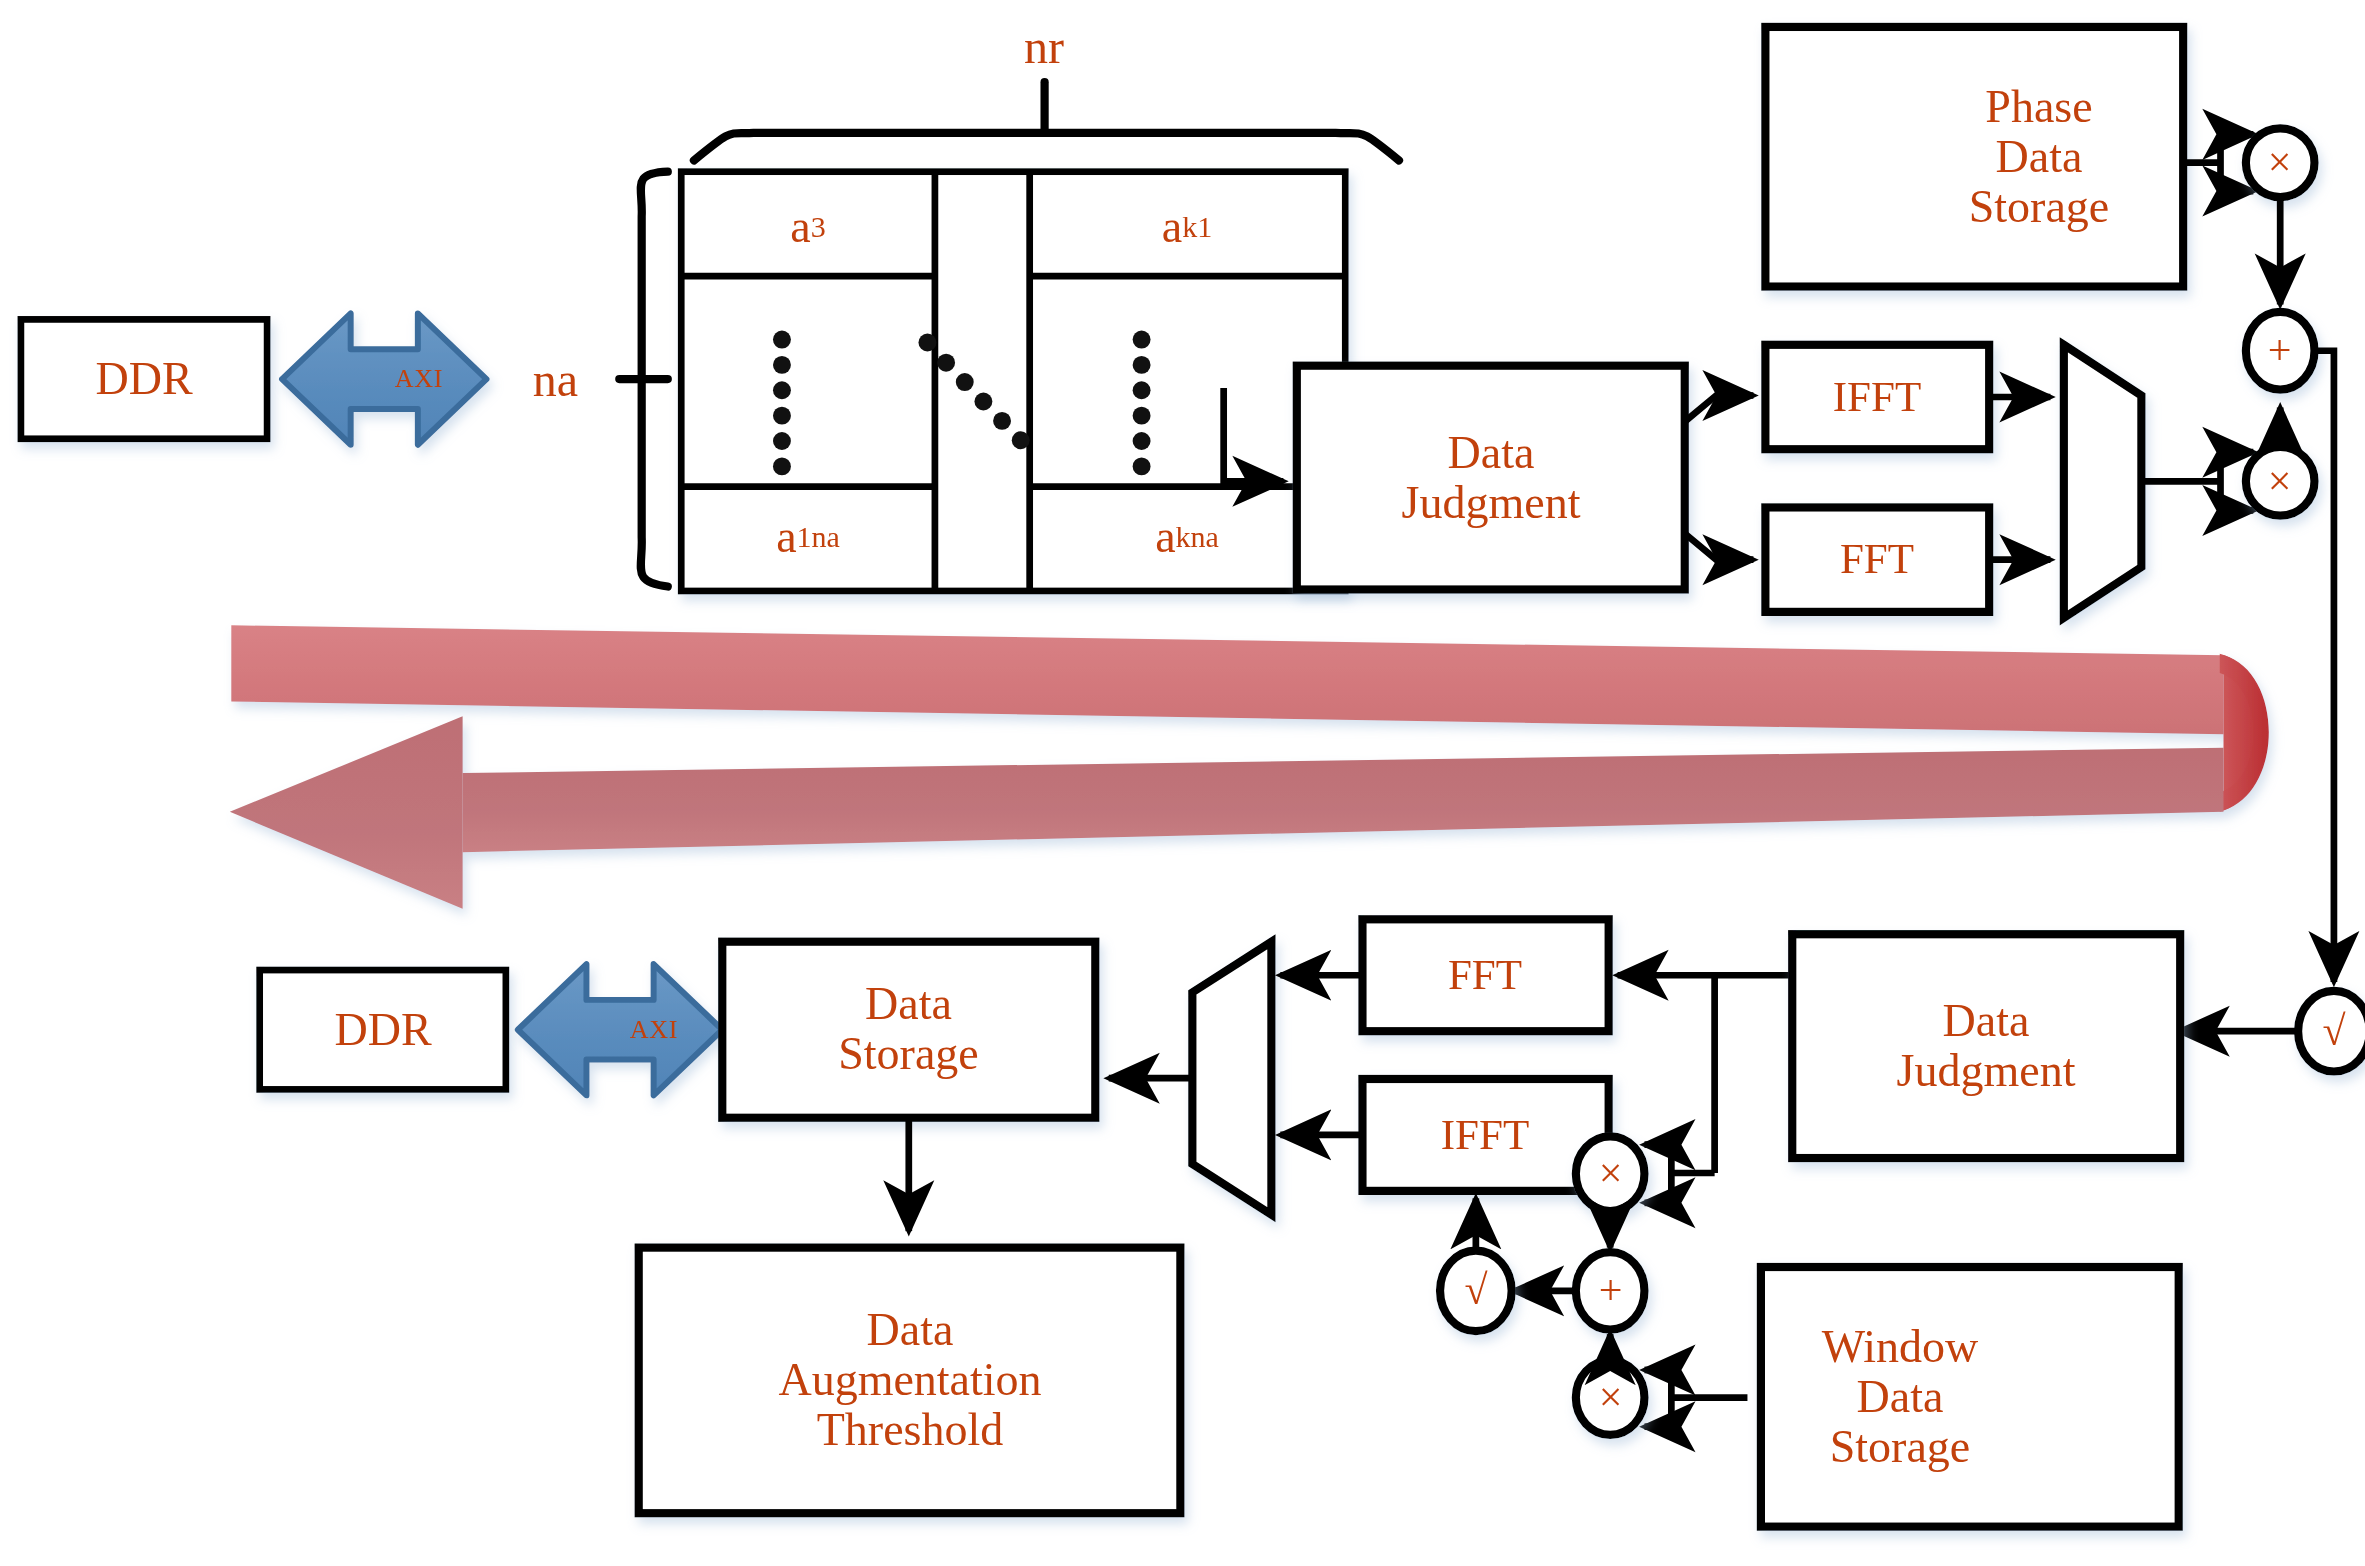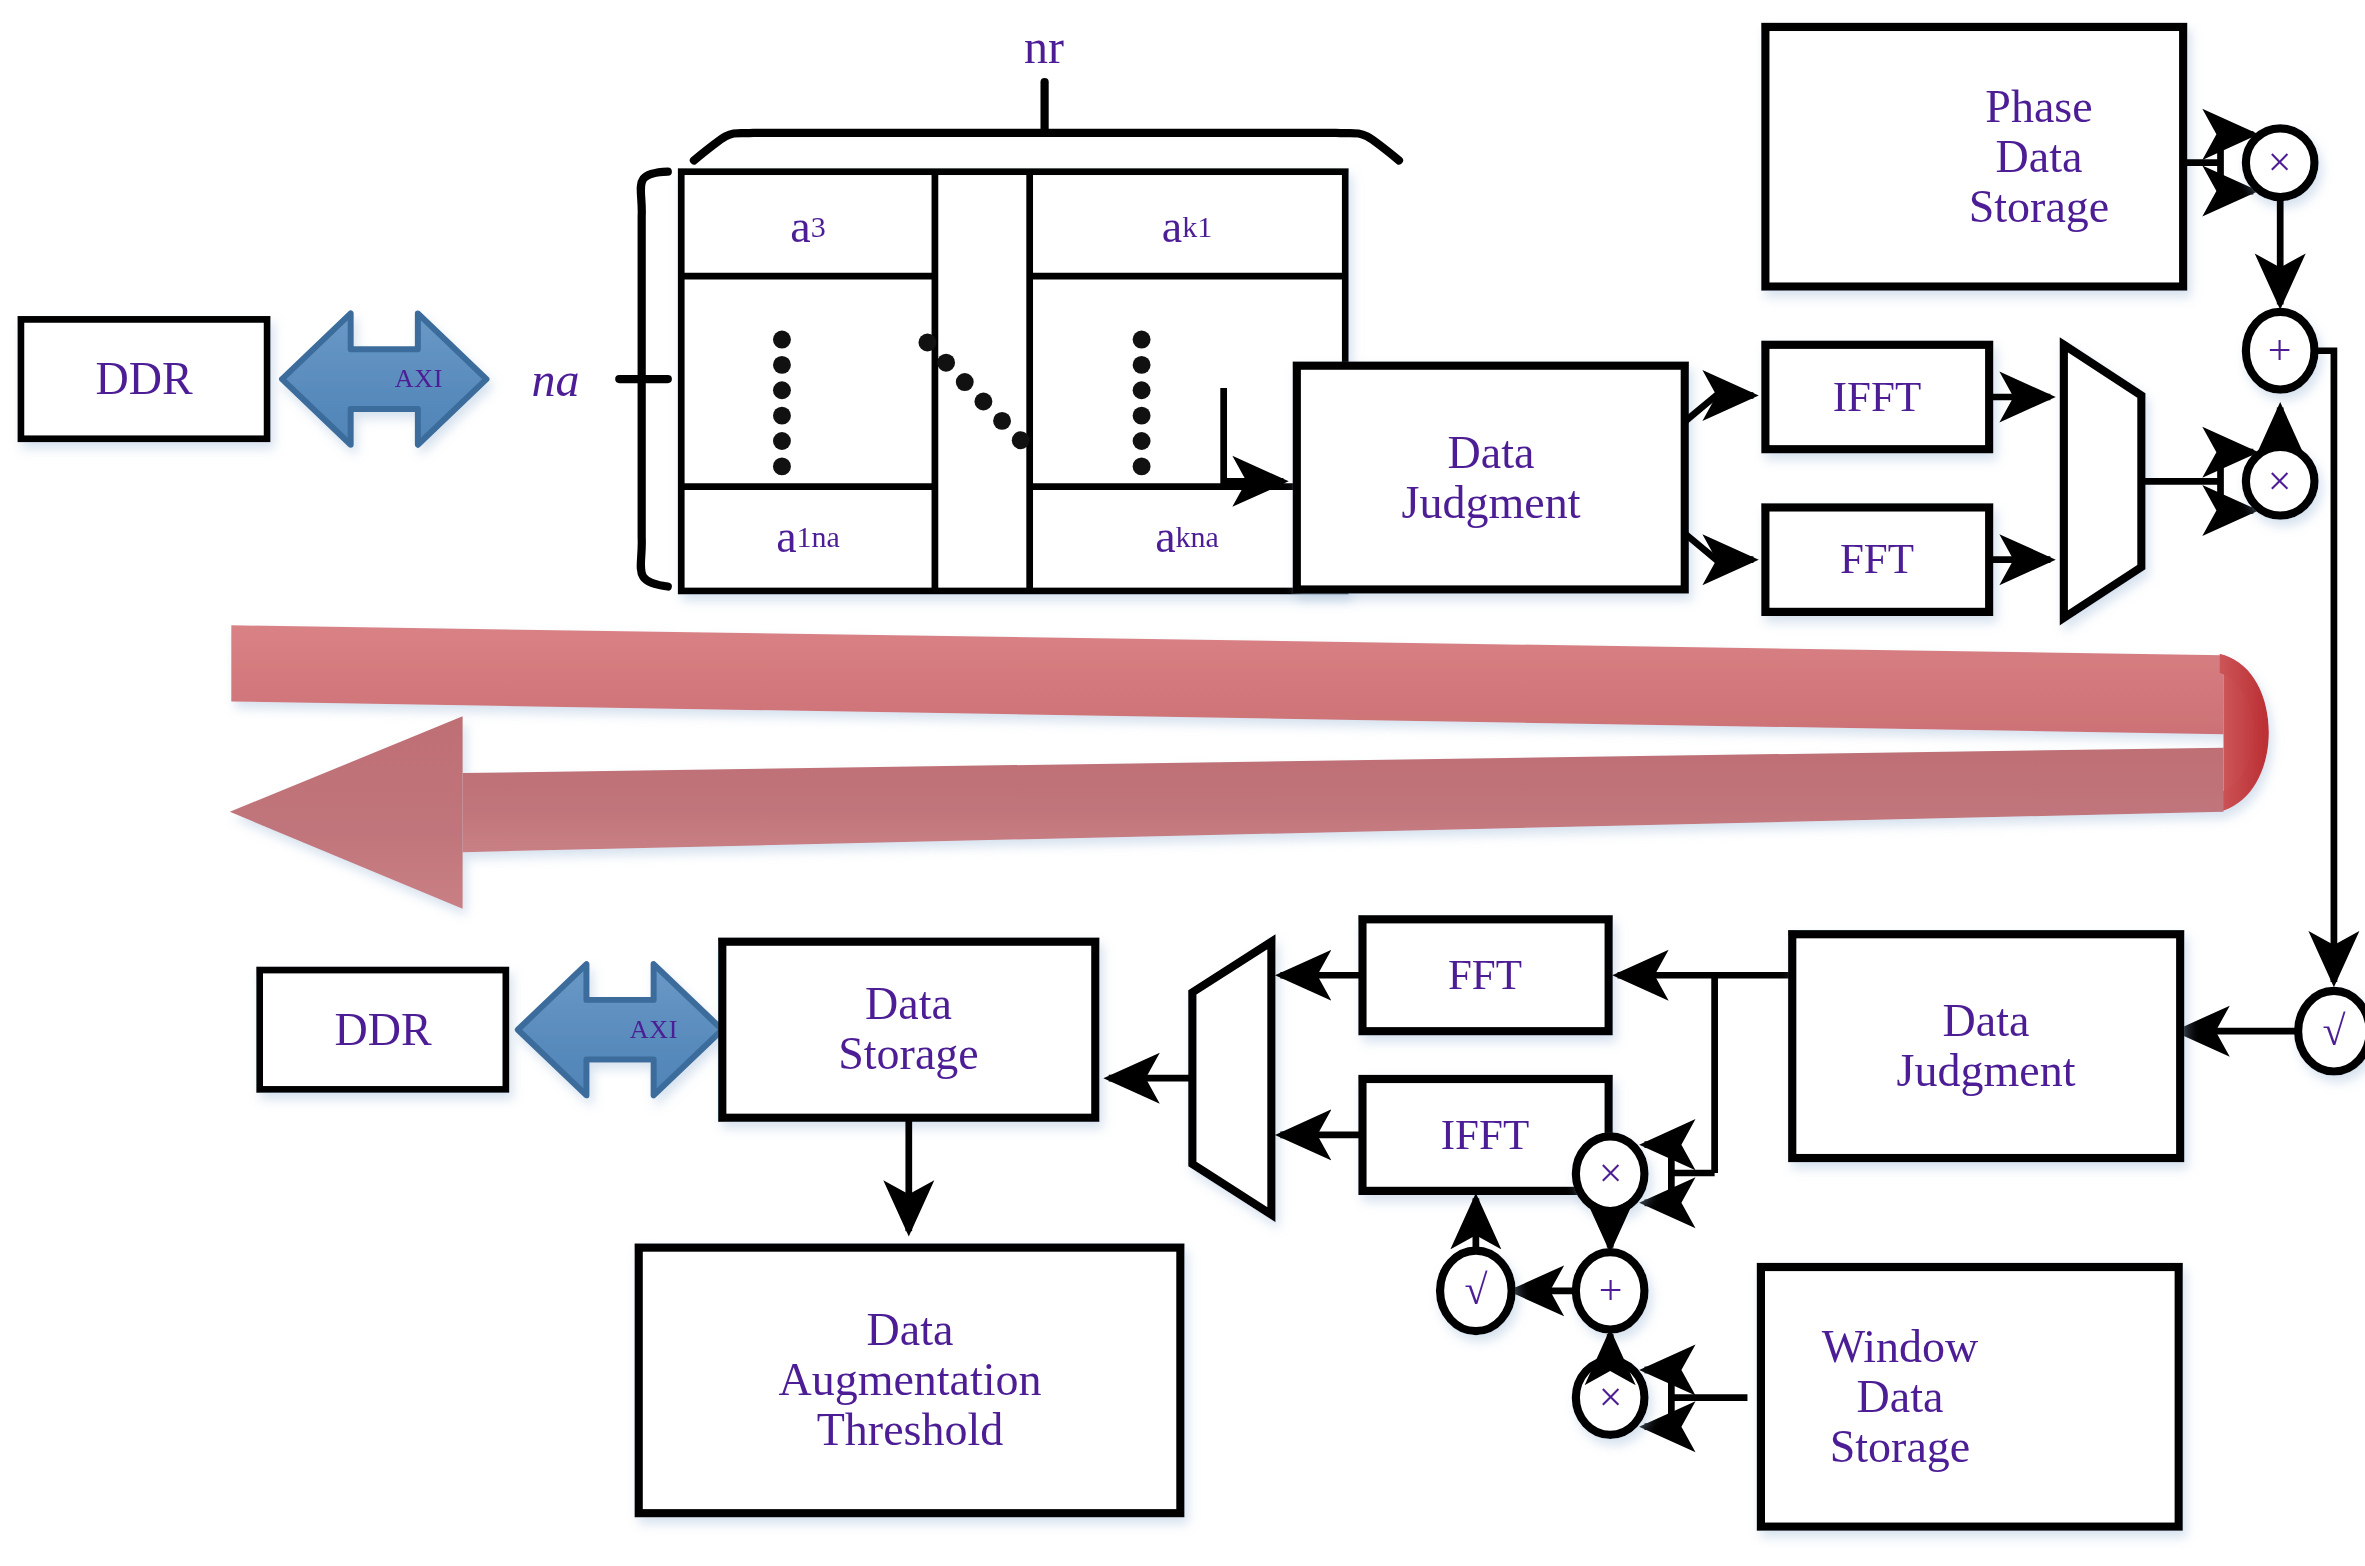--- a/index.html
+++ b/index.html
@@ -1,20 +1,20 @@
 <!DOCTYPE html>
 <html style="font-size:12px"><head>
 <meta charset="utf-8">
 <style>
   html,body{margin:0;padding:0;background:#ffffff;}
   body{font-family:"Liberation Serif", serif;}
   #root{position:relative;width:2366px;height:1567px;background:#fff;overflow:hidden;}
   #svgroot{position:absolute;left:0;top:0;width:2366px;height:1567px;}
   .lbl{position:absolute;display:flex;align-items:center;justify-content:center;
-       text-align:center;font-family:"Liberation Serif", serif;color:#4c1d95;
+       text-align:center;font-family:"Liberation Serif", serif;color:#c2410c;
        line-height:1.08;pointer-events:none;white-space:pre-line;}
   .boxlbl{font-size:46px;}
   .smalllbl{font-size:43px;}
   .cell{font-size:46px;}
   .sub{font-size:30px;vertical-align:sub;}
   .axilbl{font-size:26px;letter-spacing:0.7px;}
   .nr{font-size:48px;}
   .na{font-size:48px;}
   .flowlbl{font-size:52px;}
   .op{font-size:42px;}
@@ -289,21 +289,21 @@
 
   <g filter="url(#bs)">
     <rect x="2360" y="1698" width="560" height="348" fill="#fff" stroke="#000" stroke-width="11"></rect>
   </g>
 </svg>
 
 <div class="lbl boxlbl" style="left:21px;top:319px;width:246px;height:119px;">DDR</div>
 
 <div class="lbl axilbl" style="left:351px;top:349px;width:136px;height:60px;">AXI</div>
 
-<div class="lbl na" style="left:492px;top:351px;width:127px;height:58px;font-style:italic;">na</div>
+<div class="lbl na" style="left:492px;top:351px;width:127px;height:58px;">na</div>
 
 <div class="lbl nr" style="left:977px;top:15px;width:134px;height:64px;">nr</div>
 
 <div class="lbl cell" style="left:681px;top:182px;width:254px;height:90px;">
   <span>a</span><span class="sub">3</span>
 </div>
 <div class="lbl cell" style="left:1029px;top:182px;width:316px;height:90px;">
   <span>a</span><span class="sub">k1</span>
 </div>
 <div class="lbl cell" style="left:681px;top:492px;width:254px;height:90px;">

